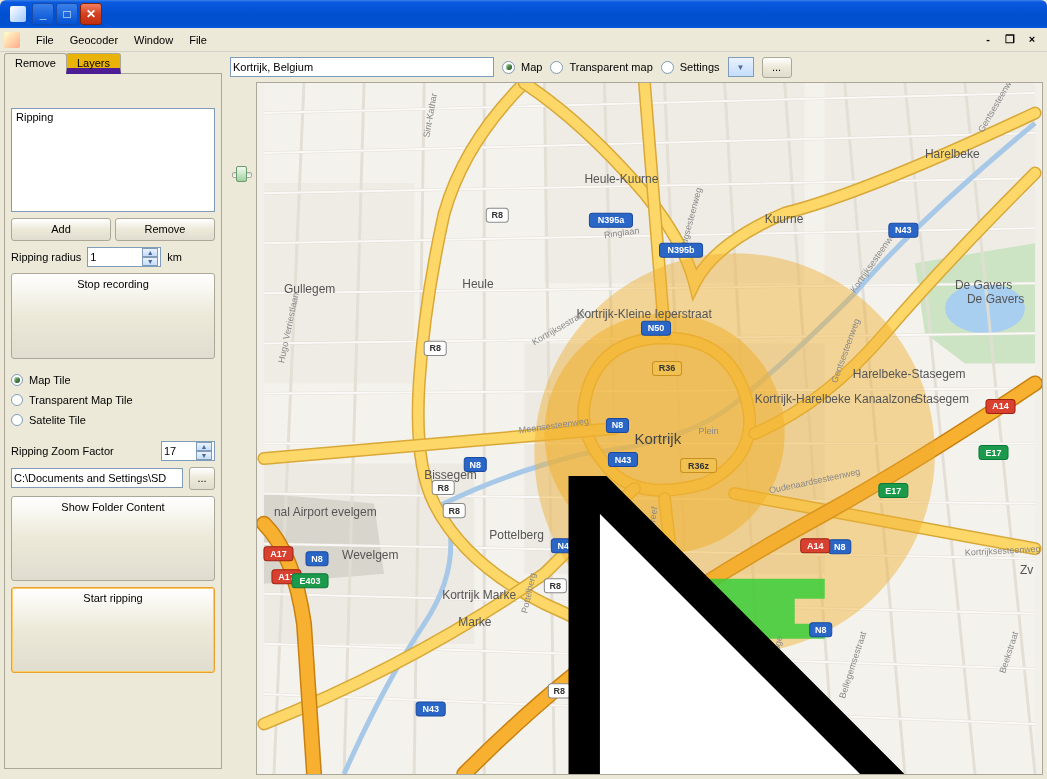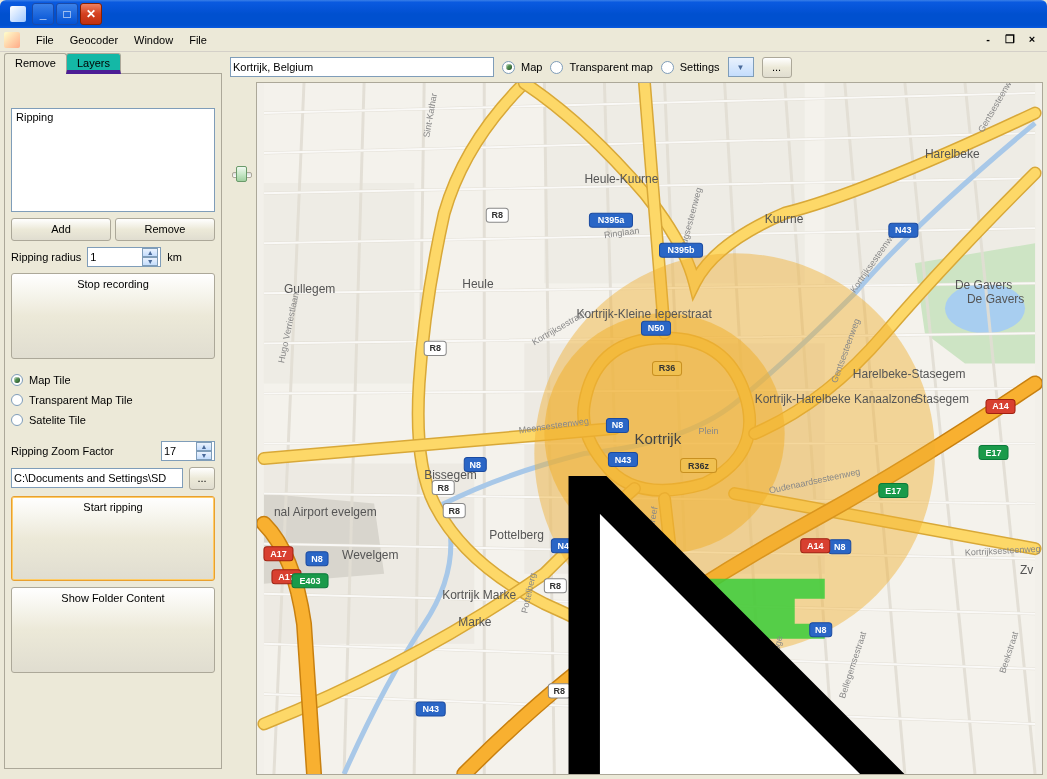--- a/index.html
+++ b/index.html
@@ -80,24 +80,24 @@
     border:1px solid #aca899;
     border-bottom:none;
     border-top-left-radius:3px;
     border-top-right-radius:3px;
     margin-right:-1px;
     cursor:default;
     position:relative;
     top:1px;
   }
   .tab.active {
-    background:#14b8a6;
+    background:#eab308;
     z-index:1;
     top:1px;
-    border-bottom:4px solid #4c1d95;
+    border-bottom:6px solid #4c1d95;
   }
   .tabcontent {
     border:1px solid #aca899;
     background:#ece9d8;
     flex:1;
     padding:6px 6px;
     display:flex; flex-direction:column;
     gap:6px;
   }
   .listbox {
@@ -300,22 +300,22 @@
               <span class="sp">▼</span>
             </span>
         </div>
       </div>
       <div class="row">
         <div class="textbox" style="flex:1;overflow:hidden;white-space:nowrap">
           <span>C:\Documents and Settings\SD</span>
         </div>
         <div class="btn" style="flex:none;width:26px">...</div>
       </div>
+      <div class="btn">Show Folder Content</div>
       <div class="btn primary">Start ripping</div>
-      <div class="btn">Show Folder Content</div>
       <div style="flex:1"></div>
     </div>
   </div>
 
   <div class="maparea">
     <div class="maptop">
       <div class="textbox">
         <span>Kortrijk, Belgium</span>
       </div>
       <div class="radio checked">

